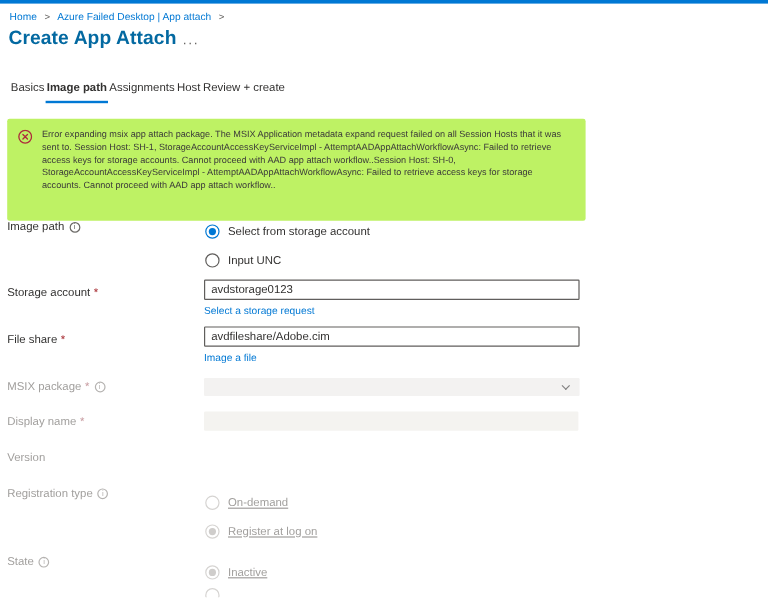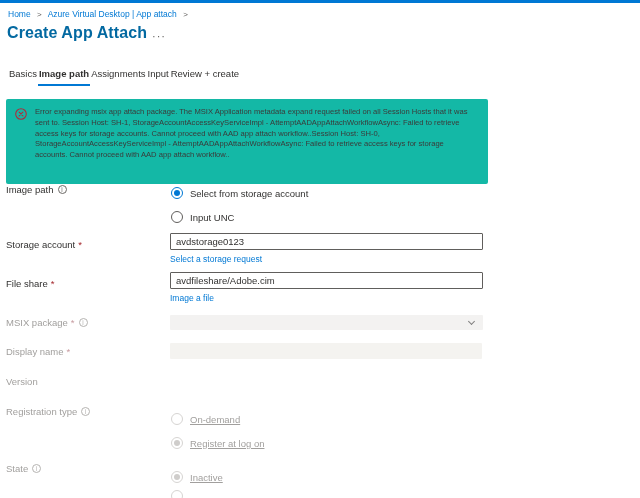--- a/index.html
+++ b/index.html
@@ -16,21 +16,21 @@
 
   .title { position:absolute; top:24px; left:7px; font-size:16px; font-weight:700; color:#0369a1; letter-spacing:.1px; }
   .more { position:absolute; top:30px; left:152px; font-size:11px; color:#605e5c; letter-spacing:1px; cursor:pointer; }
 
   .tabs { position:absolute; top:66px; left:8px; display:flex; column-gap:0; font-size:9.5px; }
   .tab { padding:2px 1px 5px 1px; color:#323130; cursor:pointer; border-bottom:2px solid transparent; }
   .tab.active { font-weight:700; border-bottom:2px solid #0078d4; }
 
   .error-banner {
     position:absolute; left:6px; top:99px; width:482px; min-height:66px;
-    background:#14b8a6; border-radius:2px; display:flex; align-items:flex-start;
+    background:#bef264; border-radius:2px; display:flex; align-items:flex-start;
     padding:8px 14px 23px 9px;
   }
   .error-icon { flex:0 0 auto; margin:1px 8px 0 0; }
   .error-text { font-size:7.6px; line-height:1.42; color:#3b3a39; }
 
   .field-label { position:absolute; left:6px; font-size:9.5px; color:#323130; white-space:nowrap; }
   .field-label.disabled { color:#a19f9d; }
   .req { color:#a4262c; margin-left:3px; }
   .field-label.disabled .req { color:#c79ba0; }
   .info {
@@ -76,34 +76,34 @@
 </head>
 <body>
 
 <div class="canvas">
 
   <div class="topbar"></div>
 
   <div class="breadcrumb">
     <a>Home</a>
     <span class="sep">&gt;</span>
-    <a>Azure Virtual Desktop | App attach</a>
+    <a>Azure Failed Desktop | App attach</a>
     <span class="sep">&gt;</span>
   </div>
 
   <div class="title">Create App Attach</div>
   <div class="more">
     <span>···</span>
   </div>
 
   <div class="tabs">
     <div class="tab">Basics</div>
     <div class="tab active">Image path</div>
     <div class="tab">Assignments</div>
-    <div class="tab">Input</div>
+    <div class="tab">Host</div>
     <div class="tab">Review + create</div>
   </div>
 
   <div class="error-banner">
     <svg class="error-icon" width="12" height="12" viewBox="0 0 12 12">
       <circle cx="6" cy="6" r="5.3" fill="none" stroke="#ae2c3c" stroke-width="1.1"></circle>
       <path d="M4.1 4.1 L7.9 7.9 M7.9 4.1 L4.1 7.9" stroke="#ae2c3c" stroke-width="1.1" stroke-linecap="round"></path>
     </svg>
     <div class="error-text">Error expanding msix app attach package. The MSIX Application metadata expand request failed on all Session Hosts that it was sent to. Session Host: SH-1, StorageAccountAccessKeyServiceImpl - AttemptAADAppAttachWorkflowAsync: Failed to retrieve access keys for storage accounts. Cannot proceed with AAD app attach workflow..Session Host: SH-0, StorageAccountAccessKeyServiceImpl - AttemptAADAppAttachWorkflowAsync: Failed to retrieve access keys for storage accounts. Cannot proceed with AAD app attach workflow..</div>
   </div>

